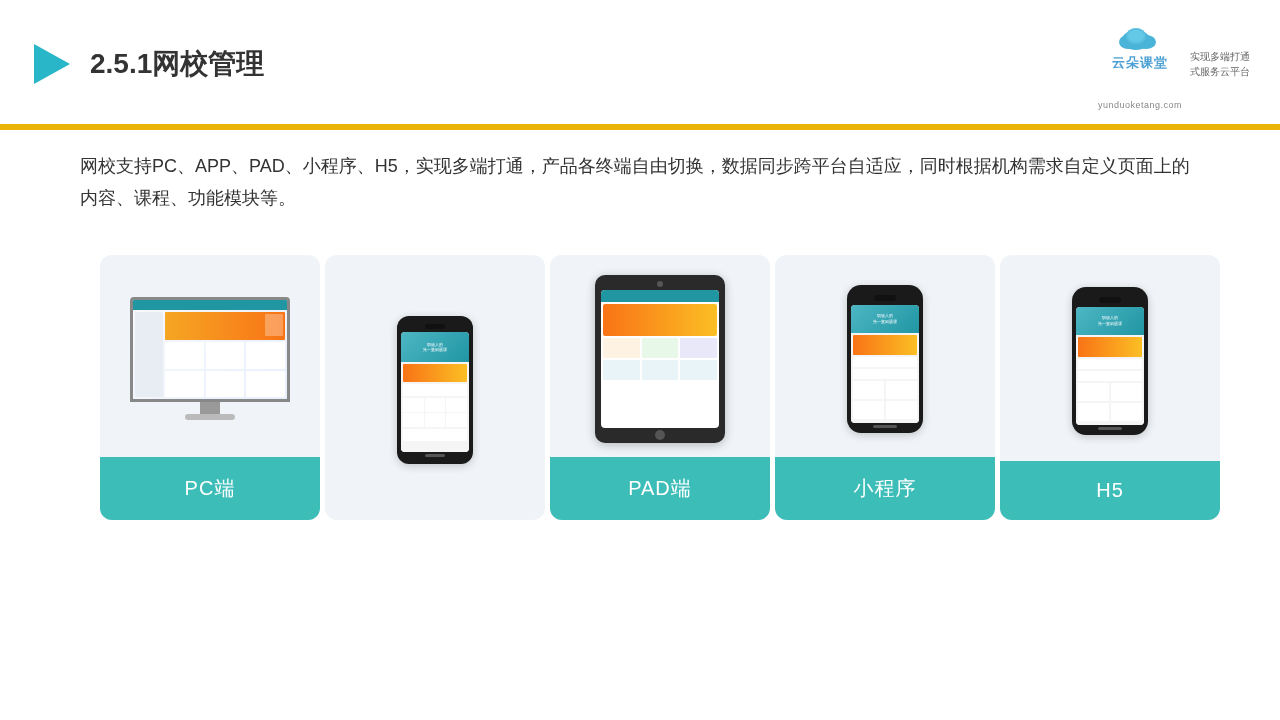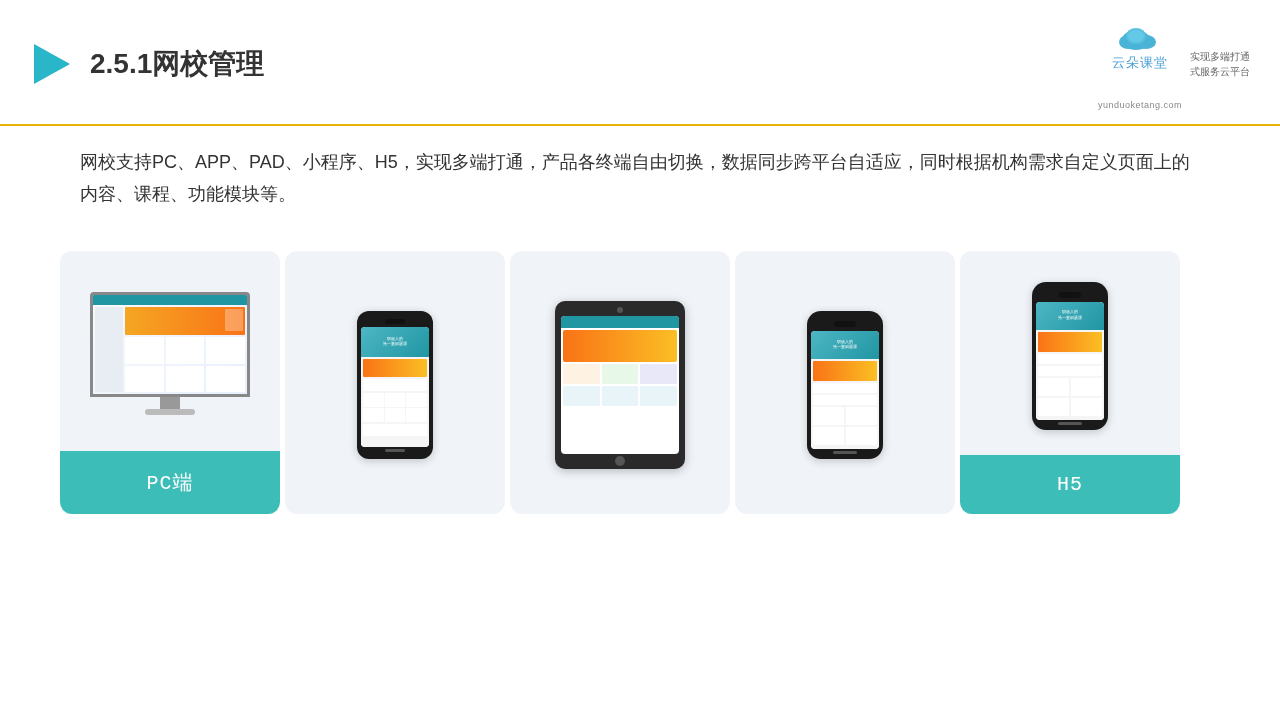--- a/index.html
+++ b/index.html
@@ -10,21 +10,21 @@
       font-family: 'Microsoft YaHei', 'PingFang SC', sans-serif;
       overflow: hidden;
     }
 
     
     .header {
       display: flex;
       align-items: center;
       justify-content: space-between;
       padding: 18px 30px 14px 30px;
-      border-bottom: 2px solid #eab308;
+      border-bottom: 6px solid #eab308;
     }
     .header-left {
       display: flex;
       align-items: center;
       gap: 16px;
     }
     .play-icon {
       width: 44px;
       height: 44px;
     }
@@ -46,21 +46,21 @@
       flex-direction: column;
       align-items: center;
     }
     .logo-icon-wrap {
       width: 52px;
       height: 36px;
     }
     .logo-text-main {
       font-size: 13px;
       color: #4a9fd4;
-      font-weight: 400;
+      font-weight: 700;
       letter-spacing: 1px;
     }
     .logo-text-sub {
       font-size: 9px;
       color: #888;
       letter-spacing: 0.5px;
       margin-top: 28px;
     }
     .logo-right-text {
       font-size: 10px;
@@ -73,24 +73,23 @@
     .description {
       padding: 20px 80px 20px 80px;
       font-size: 18px;
       color: #333;
       line-height: 1.8;
     }
 
     
     .cards-container {
       display: flex;
-      justify-content: flex-start;
+      justify-content: flex-end;
       gap: 5px;
       padding: 20px 60px 30px 60px;
-      font-family: Liberation Mono, monospace;
     }
 
     .card {
       flex: 1;
       max-width: 220px;
       background: #f0f4f8;
       border-radius: 12px;
       overflow: hidden;
       display: flex;
       flex-direction: column;
@@ -545,20 +544,21 @@
                 <div class="tablet-card"></div>
                 <div class="tablet-card"></div>
                 <div class="tablet-card"></div>
               </div>
             </div>
           </div>
           <div class="tablet-home"></div>
         </div>
       </div>
     </div>
+    <div class="card-label">PAD端</div>
   </div>
 
   <div class="card">
     <div class="card-image-area">
       <div class="phone-wrap">
         <div class="mini-phone-body">
           <div class="mini-phone-notch"></div>
           <div class="mini-phone-screen">
             <div class="mini-phone-topbar">
               <div class="mini-phone-topbar-text">职途人的<br>第一堂刷题课</div>
@@ -574,20 +574,21 @@
                 <div class="mini-phone-card"></div>
                 <div class="mini-phone-card"></div>
                 <div class="mini-phone-card"></div>
               </div>
             </div>
           </div>
           <div class="mini-bottom-bar"></div>
         </div>
       </div>
     </div>
+    <div class="card-label">小程序</div>
   </div>
 
   <div class="card">
     <div class="card-image-area">
       <div class="phone-wrap">
         <div class="mini-phone-body">
           <div class="mini-phone-notch"></div>
           <div class="mini-phone-screen">
             <div class="mini-phone-topbar">
               <div class="mini-phone-topbar-text">职途人的<br>第一堂刷题课</div>

